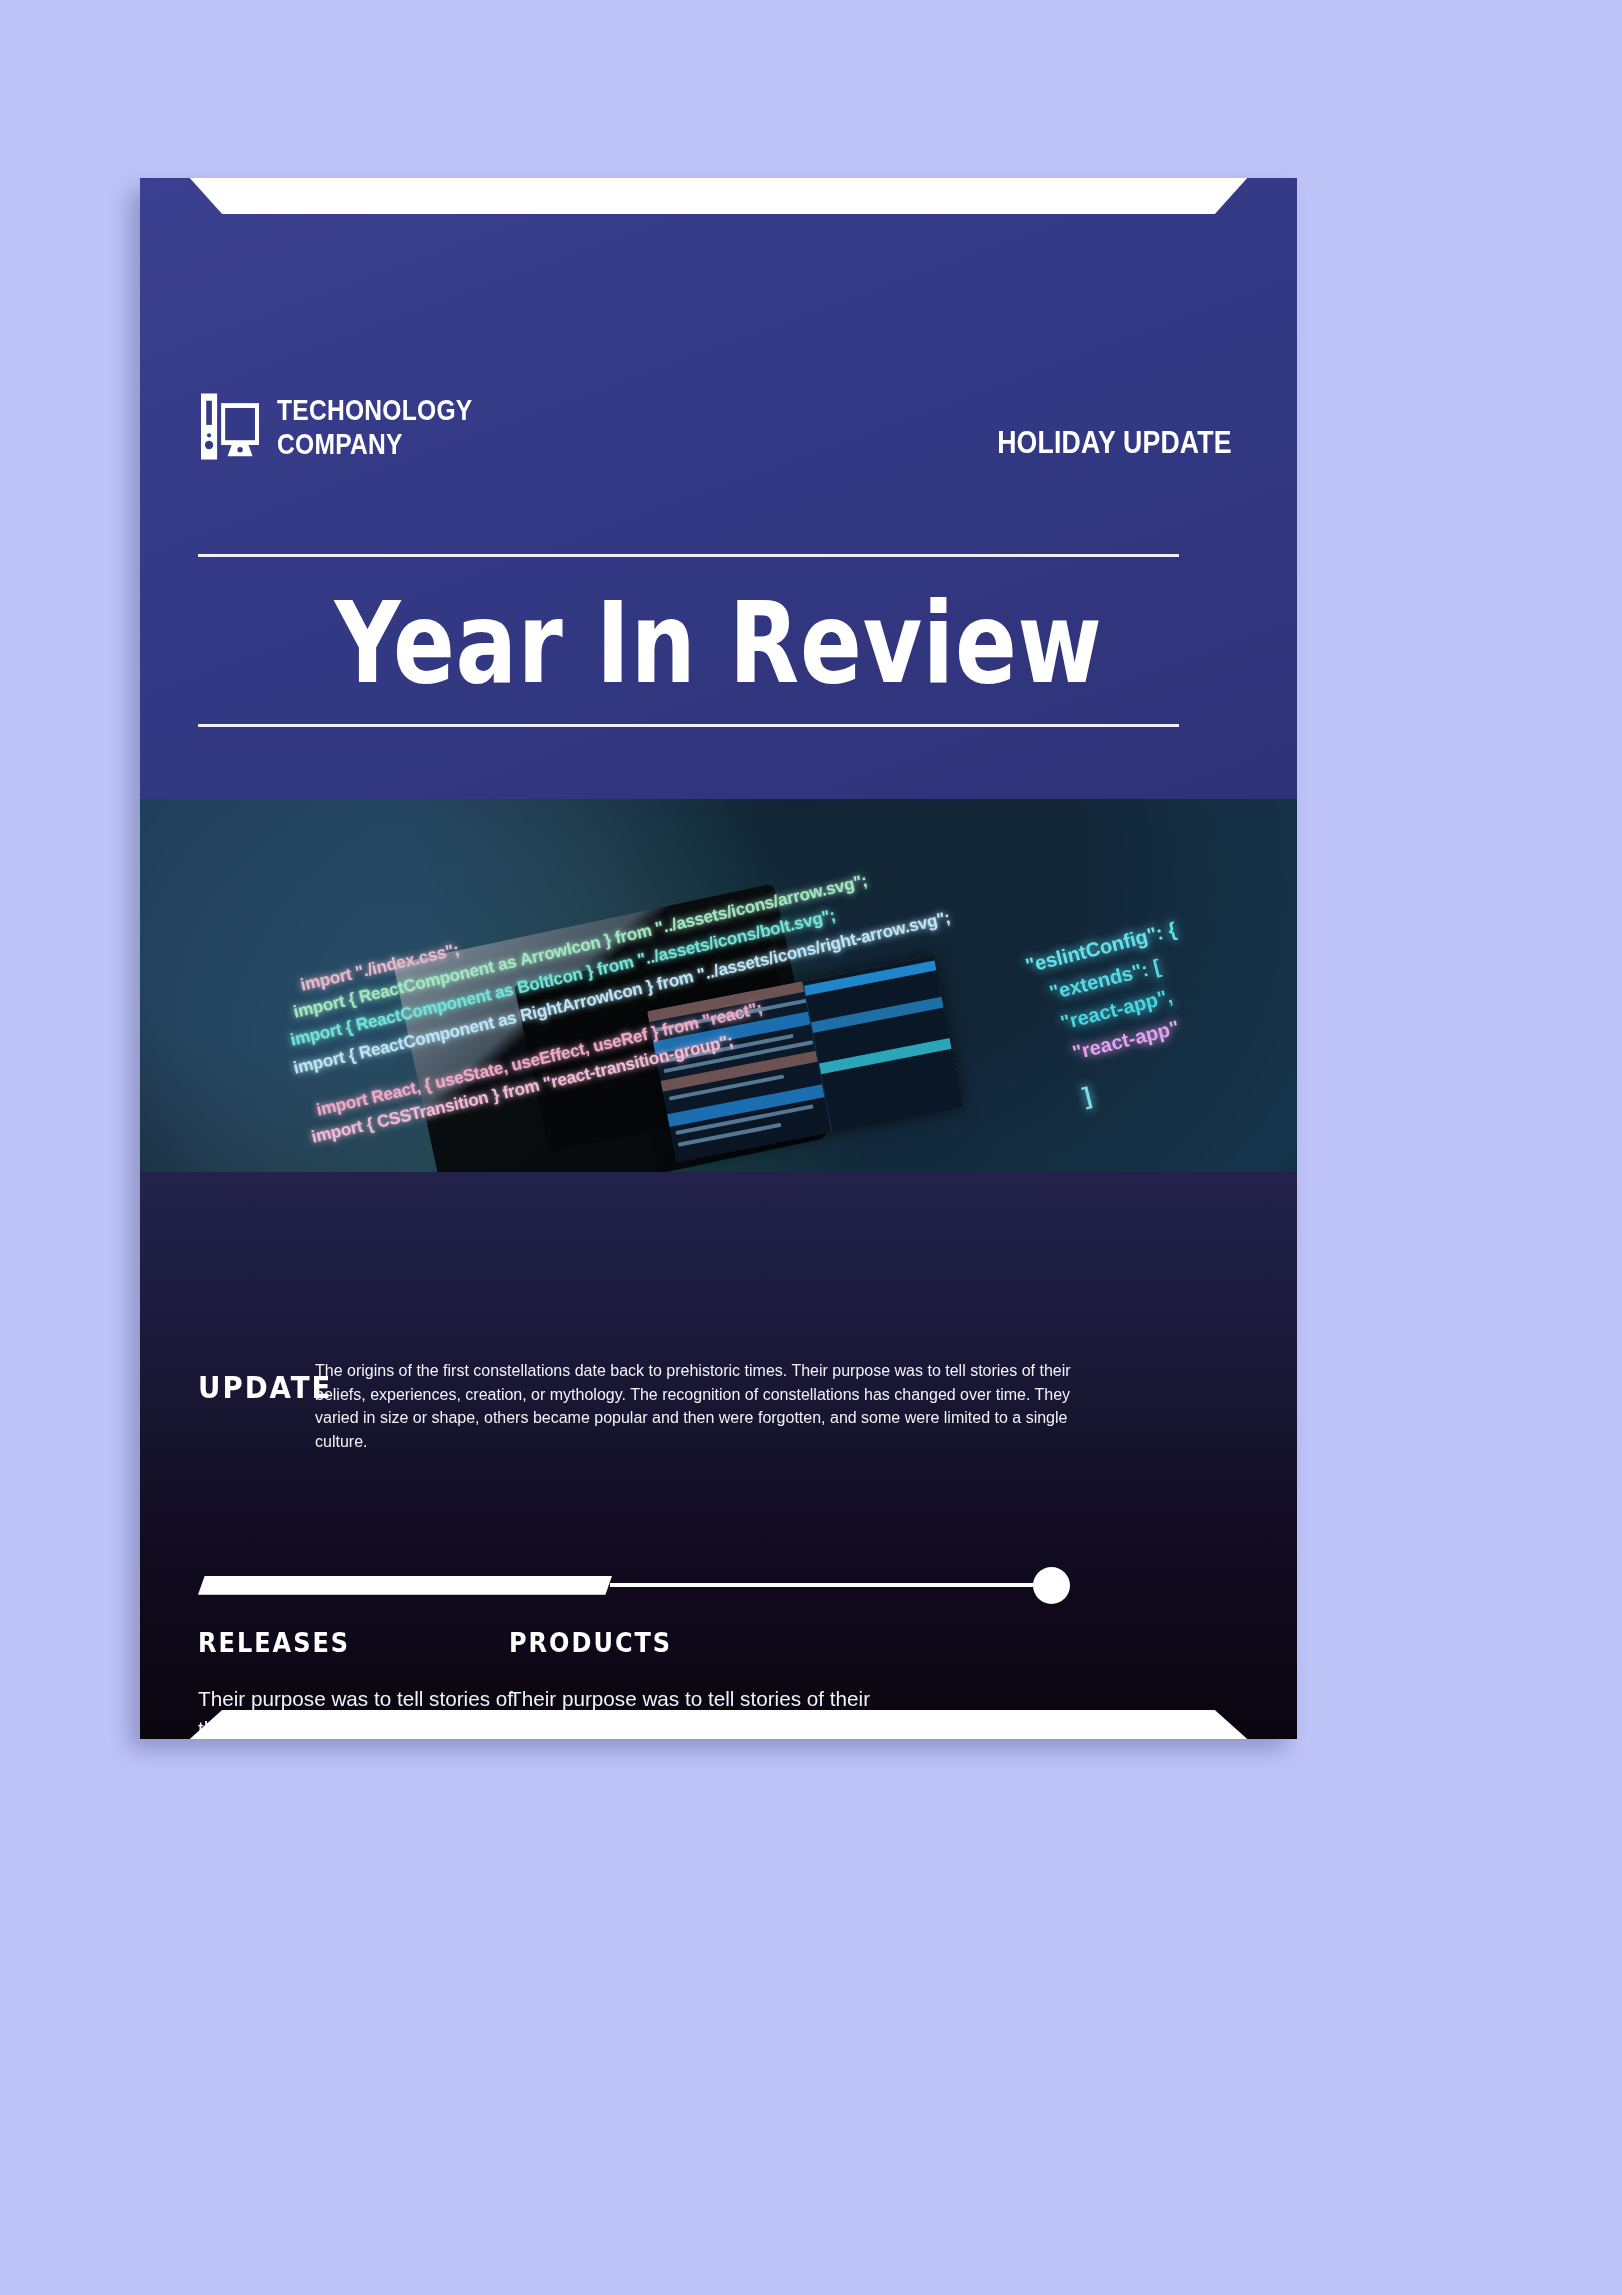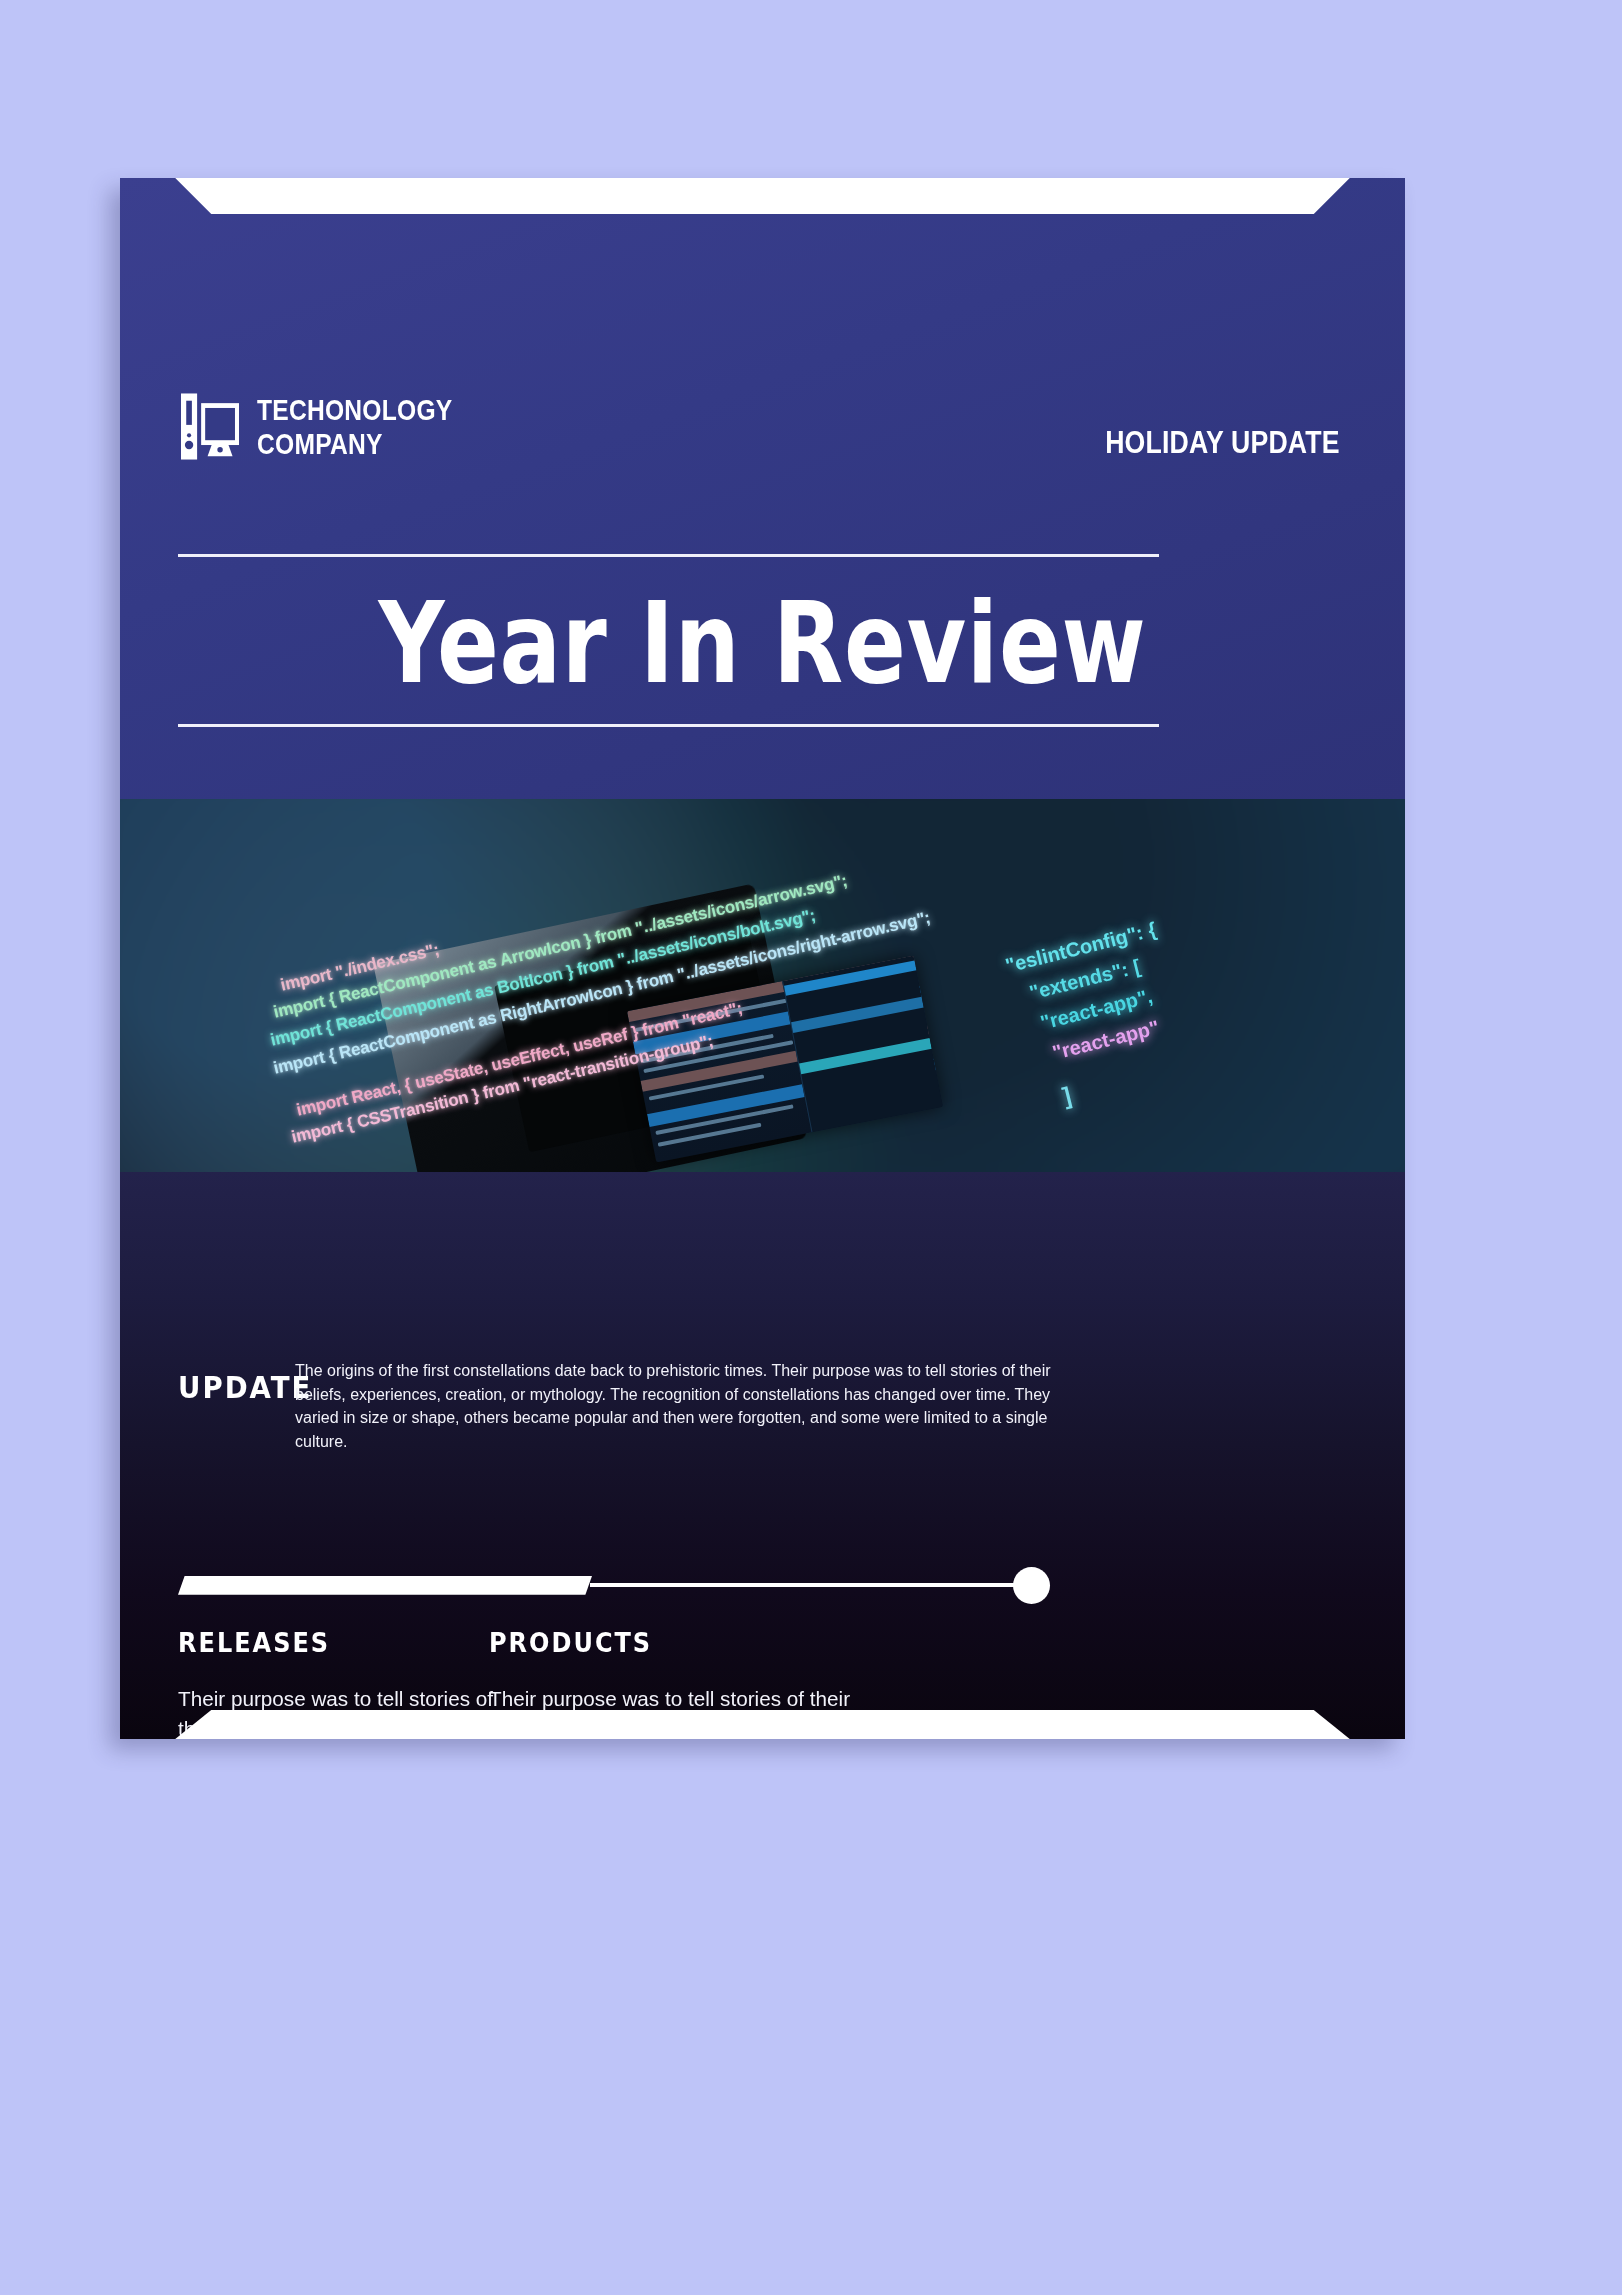--- a/index.html
+++ b/index.html
@@ -7,22 +7,22 @@
   body {
     background:#bec4f8;
     font-family:"Liberation Sans", sans-serif;
     position:relative;
     overflow:hidden;
   }
 
   
   #flyer {
     position:absolute;
-    left:120px; top:178px;
-    width:1285px; height:1561px;
+    left:140px; top:178px;
+    width:1157px; height:1561px;
     box-shadow: -11.4px 11.4px 21px rgba(40,40,90,.30);
     overflow:hidden;
   }
 
   
   .header {
     position:absolute; left:0; top:0; width:100%; height:621px;
     background:linear-gradient(160deg,#3b3f8f 0%,#343a86 40%,#2e3278 100%);
   }
   

